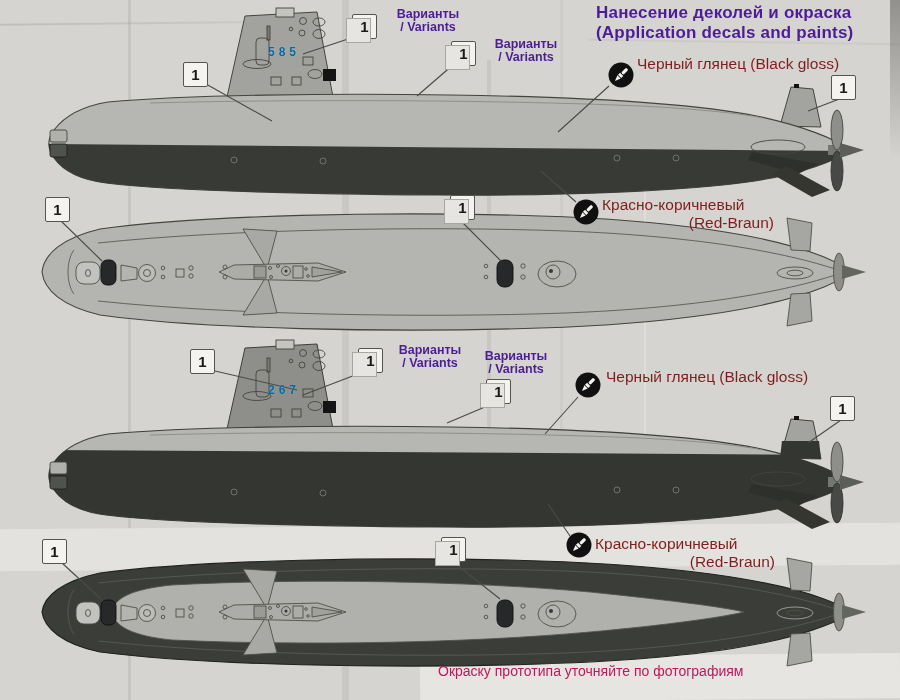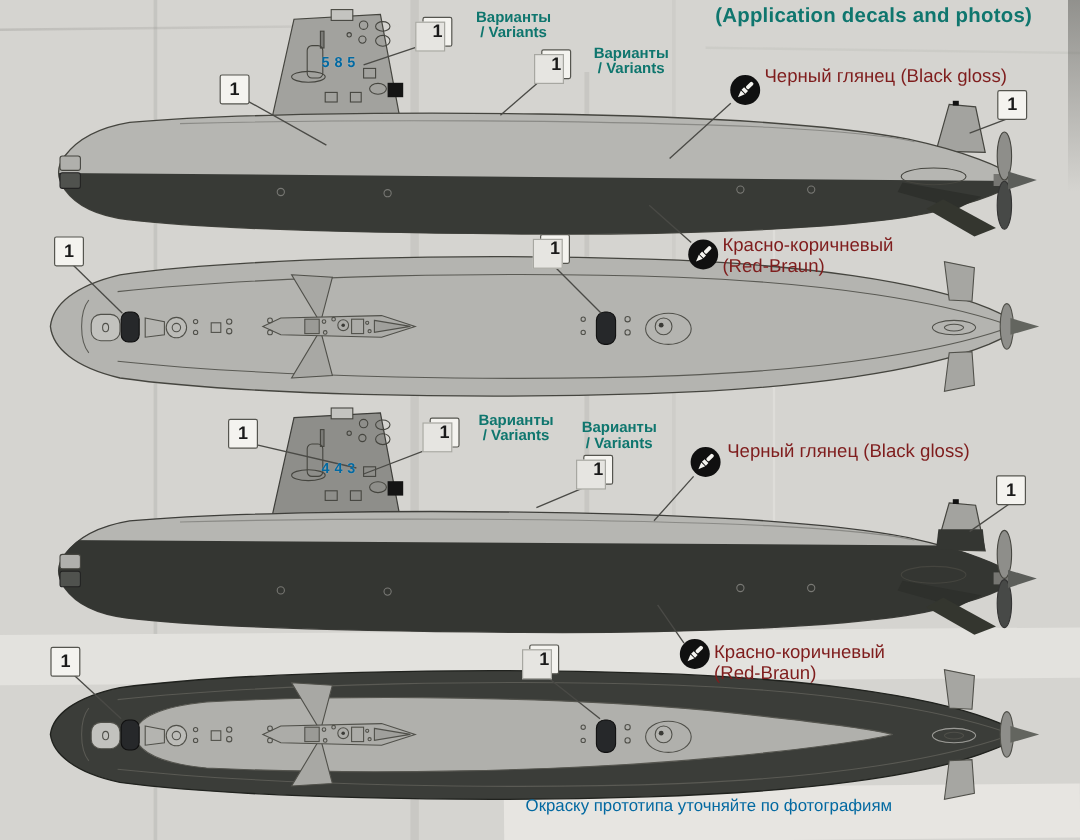--- a/index.html
+++ b/index.html
@@ -1,25 +1,25 @@
 <!DOCTYPE html>
 <html><head>
 <meta charset="utf-8">
 <style>
   html,body{margin:0;padding:0;}
   body{font-family:"Liberation Sans","DejaVu Sans",sans-serif;}
   #sheet{position:relative;width:900px;height:700px;background:#d5d4d0;overflow:hidden;}
   .decor{position:absolute;pointer-events:none;z-index:0;}
   #art{position:absolute;left:0;top:0;z-index:1;}
-  .txt{position:absolute;z-index:2;color:#0f766e;}
+  .txt{position:absolute;z-index:2;color:#4c1d95;}
   .title{font-size:17px;font-weight:bold;line-height:20px;letter-spacing:.2px;}
   .variants{font-size:12.5px;font-weight:bold;line-height:13px;text-align:center;width:80px;}
   .paintlabel{font-size:15.5px;color:#7f1d1d;white-space:nowrap;}
-  .paintlabel .l2{text-align:left;}
-  .footer{font-size:14px;color:#0369a1;line-height:16px;width:320px;}
+  .paintlabel .l2{text-align:right;}
+  .footer{font-size:14px;color:#be185d;line-height:16px;width:320px;}
   .footer .l2{text-align:center;}
   .co{position:absolute;z-index:2;width:23px;height:23px;background:#f4f3ef;border:1.5px solid#55554f;
       border-radius:2px;display:flex;align-items:center;justify-content:center;
       font-size:15px;font-weight:bold;color:#1a1a1a;}
   .co.dbl::before{content:"";position:absolute;left:-7px;top:3px;width:100%;height:100%;
       border:1.5px solid #a7a7a1;background:#e6e5e1;z-index:-1;}
   .hullnum{position:absolute;z-index:2;width:48px;text-align:center;font-size:12px;font-weight:bold;
       letter-spacing:4px;color:#0369a1;text-shadow:0 0 1px rgba(255,255,255,.4);}
 </style>
 </head>
@@ -202,21 +202,22 @@
       <line x1="452" y1="561" x2="500" y2="599"></line>
     </g>
 
     <use href="#brush-icon" x="608" y="62" width="26" height="26"></use>
     <use href="#brush-icon" x="573" y="199" width="26" height="26"></use>
     <use href="#brush-icon" x="575" y="372" width="26" height="26"></use>
     <use href="#brush-icon" x="566" y="532" width="26" height="26"></use>
   </svg>
 
   <div class="txt title" style="left:596px;top:3px;">
-    <div>(Application decals and photos)</div>
+    <div>Нанесение деколей и окраска</div>
+    <div>(Application decals and paints)</div>
   </div>
 
   <div class="txt variants" style="left:388px;top:8px;">
     <div>Варианты</div>
     <div>/ Variants</div>
   </div>
   <div class="txt variants" style="left:486px;top:38px;">
     <div>Варианты</div>
     <div>/ Variants</div>
   </div>
@@ -234,21 +235,21 @@
   <div class="txt paintlabel" style="left:602px;top:196px;width:172px;">
     <div>Красно-коричневый</div>
     <div class="l2">(Red-Braun)</div>
   </div>
   <div class="txt paintlabel" style="left:595px;top:535px;width:180px;">
     <div>Красно-коричневый</div>
     <div class="l2">(Red-Braun)</div>
   </div>
 
   <div class="hullnum" style="left:260px;top:45px;">585</div>
-  <div class="hullnum" style="left:260px;top:383px;">443</div>
+  <div class="hullnum" style="left:260px;top:383px;">267</div>
 
   <div class="co" style="left:183px;top:62px;">1</div>
   <div class="co dbl" style="left:352px;top:14px;">1</div>
   <div class="co dbl" style="left:451px;top:41px;">1</div>
   <div class="co" style="left:831px;top:75px;">1</div>
   <div class="co" style="left:45px;top:197px;">1</div>
   <div class="co dbl" style="left:450px;top:195px;">1</div>
   <div class="co" style="left:190px;top:349px;">1</div>
   <div class="co dbl" style="left:358px;top:348px;">1</div>
   <div class="co dbl" style="left:486px;top:379px;">1</div>

